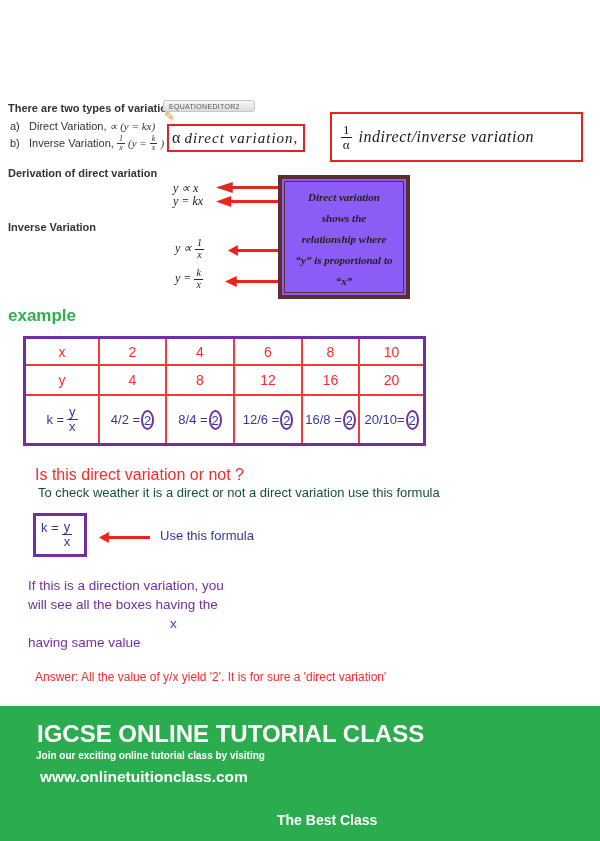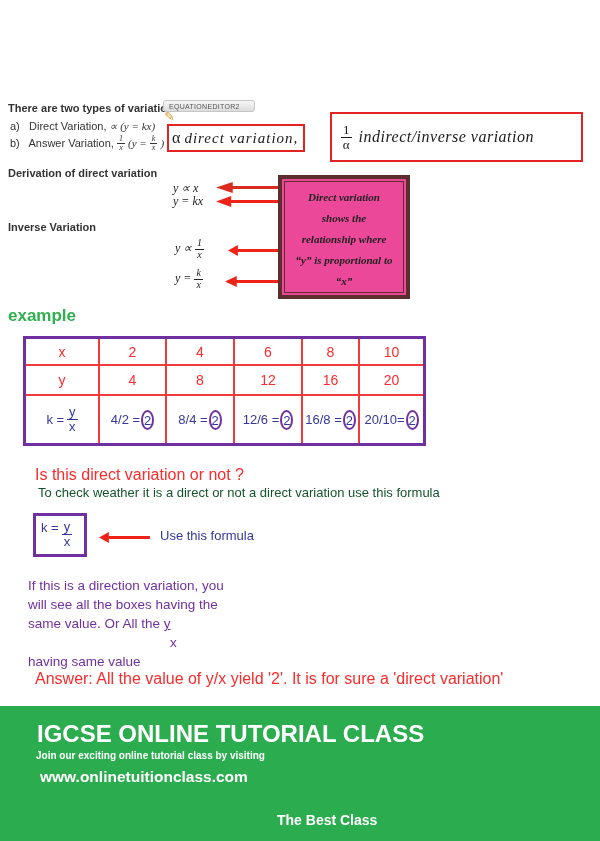--- a/index.html
+++ b/index.html
@@ -57,21 +57,21 @@
   #eq4 { left:175px; top:268px; }
   .eq .frac { font-size:10px; font-style:italic; }
   .arrow { position:absolute; height:11px; }
   #arr1 { left:216px; top:182px; width:88px; }
   #arr2 { left:216px; top:196px; width:80px; }
   #arr3 { left:228px; top:245px; width:52px; }
   #arr4 { left:225px; top:276px; width:62px; }
   
   #quote {
     position:absolute; left:278px; top:175px; width:132px; height:124px;
-    border:4px solid #5C2E2E; background:#ec4899; padding:2px;
+    border:4px solid #5C2E2E; background:#8b5cf6; padding:2px;
   }
   #quote .inner {
     width:100%; height:100%; border:1px solid #5C2E2E; text-align:center;
     font-family:"Liberation Serif", serif; font-style:italic; font-weight:bold;
     font-size:11px; line-height:21px; color:#222; padding-top:5px;
   }
   
   #example-h { position:absolute; left:8px; top:306px; font-size:17px; font-weight:bold; color:#2FAF4D; }
   #vtable {
     position:absolute; left:23px; top:336px;
@@ -98,21 +98,21 @@
     border:3px solid #7030A0; color:#34379B; font-size:13px;
     display:flex; align-items:flex-start; gap:3px; padding:4px 0 0 5px;
   }
   #fbox .frac .num{ border-bottom:1px solid #34379B; }
   #fbox-arrow { left:99px; top:532px; width:52px; }
   #fbox-cap { position:absolute; left:160px; top:528px; font-size:13px; color:#34379B; }
   
   #purple-p { position:absolute; left:28px; top:576px; color:#7030A0; font-size:13.5px; line-height:19px; }
   #purple-p .ul { text-decoration:underline; }
   #purple-x { margin-left:142px; }
-  #answer { position:absolute; left:35px; top:670px; font-size:16px; color:#F92B2B; white-space:nowrap; }
+  #answer { position:absolute; left:35px; top:670px; font-size:12px; color:#F92B2B; white-space:nowrap; }
   
   #footer { position:absolute; left:0; top:706px; width:600px; height:135px; background:#2BAD4F; color:#fff; }
   #footer h2 { position:absolute; left:37px; top:14px; font-size:24px; font-weight:800; letter-spacing:0; }
   #footer .fl1 { position:absolute; left:36px; top:44px; font-size:10px; font-weight:700; }
   #footer .fl2 { position:absolute; left:40px; top:62px; font-size:15.5px; font-weight:700; }
   #footer .tag { position:absolute; left:277px; top:106px; font-size:14px; font-weight:700; }
 </style>
 </head>
 <body>
 
@@ -124,21 +124,21 @@
   <div id="eqeditor">EQUATIONEDITOR2</div>
   <span id="pencil">✎</span>
 
   <div id="item-a" class="listline">
     <span class="lbl">a)</span>
     <span>Direct Variation,</span>
     <span class="math">∝ (y = kx)</span>
   </div>
   <div id="item-b" class="listline">
     <span class="lbl">b)</span>
-    <span>Answer Variation,</span>
+    <span>Inverse Variation,</span>
     <span class="math frac minifrac">
       <span class="num">1</span>
       <span class="den">x</span>
     </span>
     <span class="math">(y =</span>
     <span class="math frac minifrac">
       <span class="num">k</span>
       <span class="den">x</span>
     </span>
     <span class="math">)</span>
@@ -264,23 +264,20 @@
   </div>
   <svg id="fbox-arrow" class="arrow" viewBox="0 0 100 14" preserveAspectRatio="none">
     <line x1="98" y1="7" x2="16" y2="7" stroke="#F02318" stroke-width="4"></line>
       <polygon points="0,7 19,0 19,14" fill="#F02318"></polygon>
   </svg>
   <div id="fbox-cap">Use this formula</div>
 
   <div id="purple-p">
     <div>If this is a direction variation, you</div>
     <div>will see all the boxes having the</div>
-    <div>
-      <span>same value. Or All the </span><span class="ul">y</span>
-    </div>
     <div id="purple-x">x</div>
     <div>having same value</div>
   </div>
 
   <div id="answer">Answer: All the value of  y/x yield '2'. It is for sure a 'direct variation'</div>
 
   <div id="footer">
     <h2>IGCSE ONLINE TUTORIAL CLASS</h2>
     <div class="fl1">Join our exciting online tutorial class by visiting</div>
     <div class="fl2">www.onlinetuitionclass.com</div>

